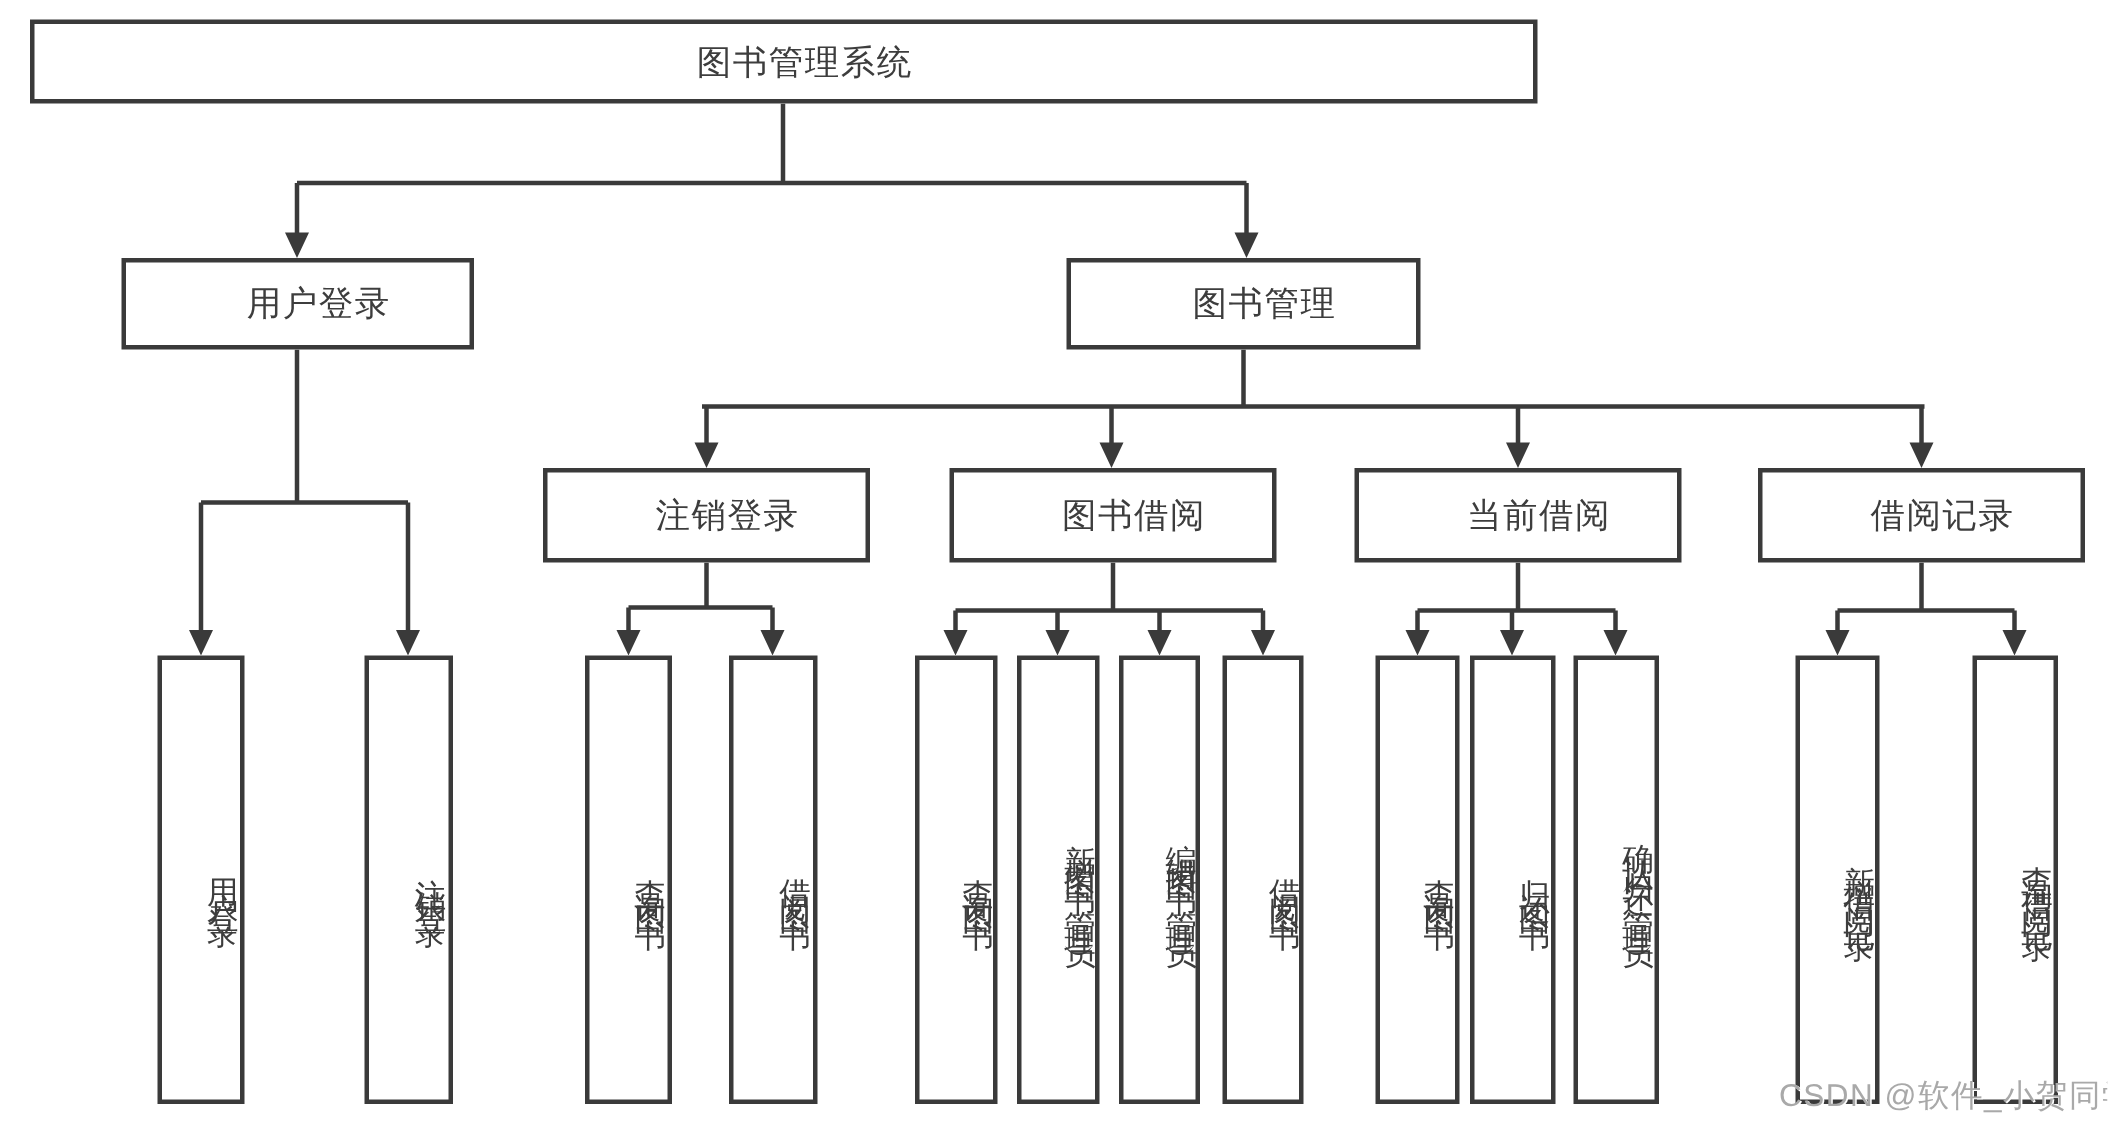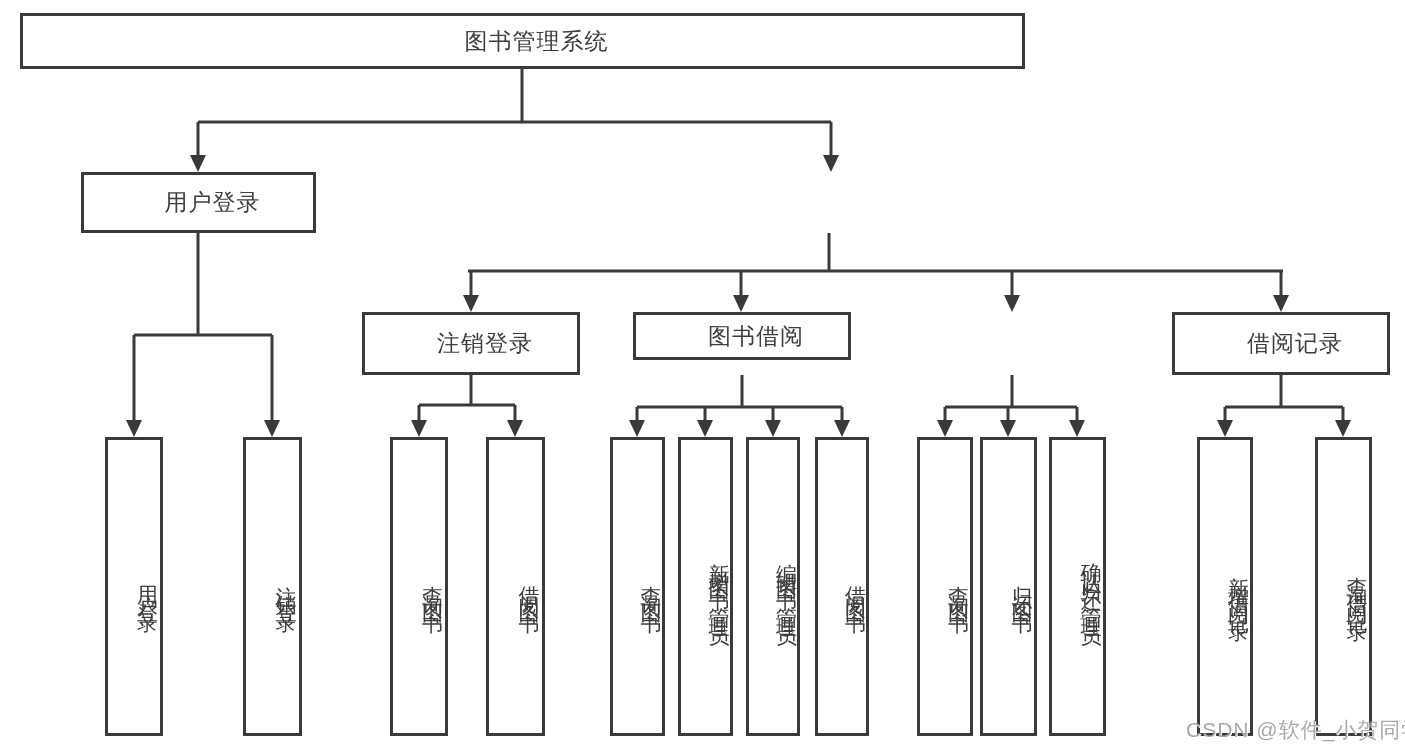--- a/index.html
+++ b/index.html
@@ -52,26 +52,32 @@
              M1217 420 L1233 420 L1225 437 Z  M1335 420 L1351 420 L1343 437 Z"></path>
   </svg>
 
   <div class="box hbox" style="left:20px; top:13px; width:1005px; height:56px;">
     <span>图书管理系统</span>
   </div>
 
   <div class="box hbox" style="left:81px; top:172px; width:235px; height:61px;">
     <span>用户登录</span>
   </div>
+  <div class="box hbox" style="left:711px; top:172px; width:236px; height:61px;">
+    <span>图书管理</span>
+  </div>
 
   <div class="box hbox" style="left:362px; top:312px; width:218px; height:63px;">
     <span>注销登录</span>
   </div>
-  <div class="box hbox" style="left:633px; top:312px; width:218px; height:48px;">
+  <div class="box hbox" style="left:633px; top:312px; width:218px; height:63px;">
     <span>图书借阅</span>
+  </div>
+  <div class="box hbox" style="left:903px; top:312px; width:218px; height:63px;">
+    <span>当前借阅</span>
   </div>
   <div class="box hbox" style="left:1172px; top:312px; width:218px; height:63px;">
     <span>借阅记录</span>
   </div>
 
   <div class="box leaf" style="left:105px; top:437px; width:58px; height:299px;">
     <span>用户登录</span>
   </div>
   <div class="box leaf" style="left:243px; top:437px; width:59px; height:299px;">
     <span>注销登录</span>

